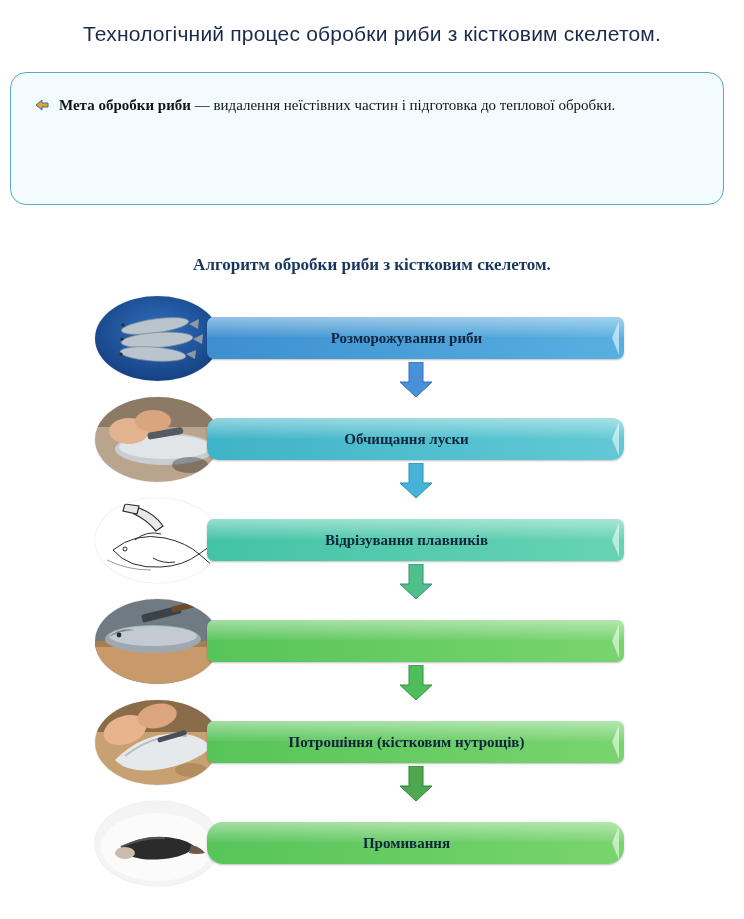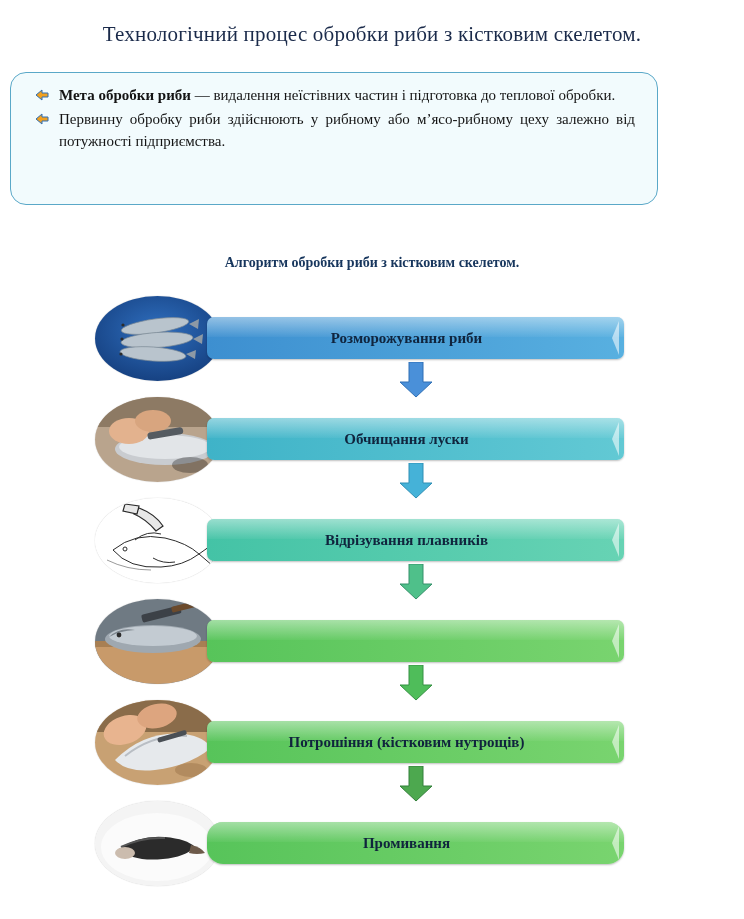--- a/index.html
+++ b/index.html
@@ -18,36 +18,36 @@
     position: relative;
     width: 744px;
     height: 919px;
   }
   .title {
     position: absolute;
     left: 0;
     top: 22px;
     width: 744px;
     text-align: center;
-    font-family: Liberation Serif, serif;
+    font-family: Liberation Sans, sans-serif;
     font-size: 21px;
     color: #1a2a4a;
     letter-spacing: 0.2px;
   }
   .intro-box {
     position: absolute;
     left: 10px;
     top: 72px;
-    width: 648px;
+    width: 714px;
     height: 133px;
     box-sizing: border-box;
     border: 1px solid #5aa8c8;
     border-radius: 16px;
     background: #f2fbfd;
-    padding: 12px 22px 10px 22px;
+    padding: 22px 22px 10px 22px;
   }
   .intro-line {
     position: relative;
     font-size: 15px;
     line-height: 1.45;
     color: #141414;
     text-align: justify;
     padding-left: 26px;
     margin-bottom: 2px;
   }
@@ -62,21 +62,21 @@
   .bullet svg { display: block; }
   .intro-strong {
     font-weight: bold;
   }
   .algo-title {
     position: absolute;
     left: 0;
     top: 255px;
     width: 744px;
     text-align: center;
-    font-size: 14px;
+    font-size: 17px;
     font-weight: bold;
     color: #17365d;
   }
   .flow {
     position: absolute;
     left: 0;
     top: 296px;
     width: 744px;
   }
   .row {
@@ -149,28 +149,20 @@
 
   <div class="intro-box">
     <div class="intro-line">
       <span class="bullet">
         <svg viewBox="0 0 14 14" width="14" height="14">
           <path d="M1 7 L7 2 L7 5 L13 5 L13 9 L7 9 L7 12 Z" fill="#f0a020" stroke="#2f6fb5" stroke-width="1"></path>
         </svg>
       </span>
       <span class="intro-strong">Мета обробки риби</span><span> — видалення неїстівних частин і підготовка до теплової обробки.</span>
     </div>
-    <div class="intro-line">
-      <span class="bullet">
-        <svg viewBox="0 0 14 14" width="14" height="14">
-          <path d="M1 7 L7 2 L7 5 L13 5 L13 9 L7 9 L7 12 Z" fill="#f0a020" stroke="#2f6fb5" stroke-width="1"></path>
-        </svg>
-      </span>
-      <span>Первинну обробку риби здійснюють у рибному або м’ясо-рибному цеху залежно від потужності підприємства.</span>
-    </div>
   </div>
 
   <div class="algo-title">Алгоритм обробки риби з кістковим скелетом.</div>
 
   <div class="flow">
 
     <div class="row">
       <div class="thumb">
         <svg viewBox="0 0 125 85" preserveAspectRatio="none">
           <defs>
@@ -220,21 +212,21 @@
           <rect y="0" width="125" height="30" fill="#8d7a64"></rect>
           <ellipse cx="70" cy="52" rx="50" ry="16" fill="#c9ccd0"></ellipse>
           <ellipse cx="70" cy="50" rx="46" ry="12" fill="#e2e5e8"></ellipse>
           <path d="M20 40 q18 -14 40 -8 q-20 -2 -40 8 Z" fill="#9aa0a6"></path>
           <ellipse cx="34" cy="34" rx="20" ry="13" fill="#e3b28e"></ellipse>
           <ellipse cx="58" cy="24" rx="18" ry="11" fill="#d8a57f"></ellipse>
           <rect x="52" y="36" width="36" height="7" rx="3" fill="#555b61" transform="rotate(-10 52 36)"></rect>
           <ellipse cx="95" cy="68" rx="18" ry="8" fill="#a89madd" opacity="0.3"></ellipse>
         </svg>
       </div>
-      <div class="bar" style="background: linear-gradient(to right, #3fb3c8, #62c9d4);">
+      <div class="bar" style="background: linear-gradient(to right, #3fb3c8, #62c9d4); border-radius: 12px;">
         <span class="gloss"></span>
         <span class="label">Обчищання луски</span>
         <span class="cap">
           <svg viewBox="0 0 12 34" width="12" height="34" preserveAspectRatio="none">
             <path d="M11 0 L4 17 L11 34 Z" fill="#ffffff" opacity="0.55"></path>
           </svg>
         </span>
       </div>
       <div class="arrow">
         <svg viewBox="0 0 40 36" width="40" height="36">

